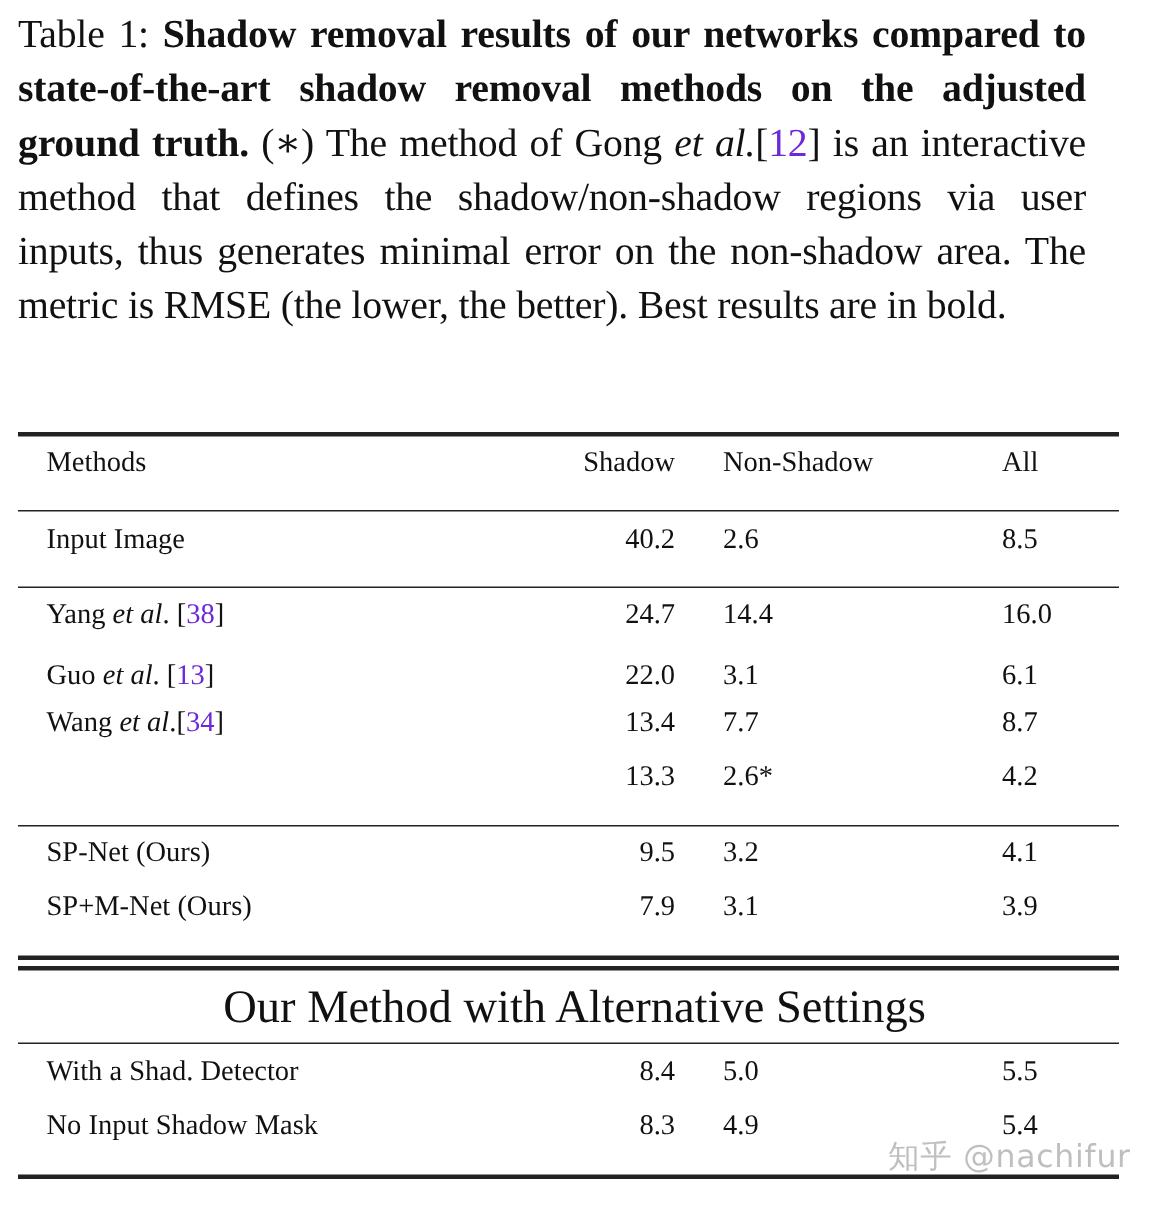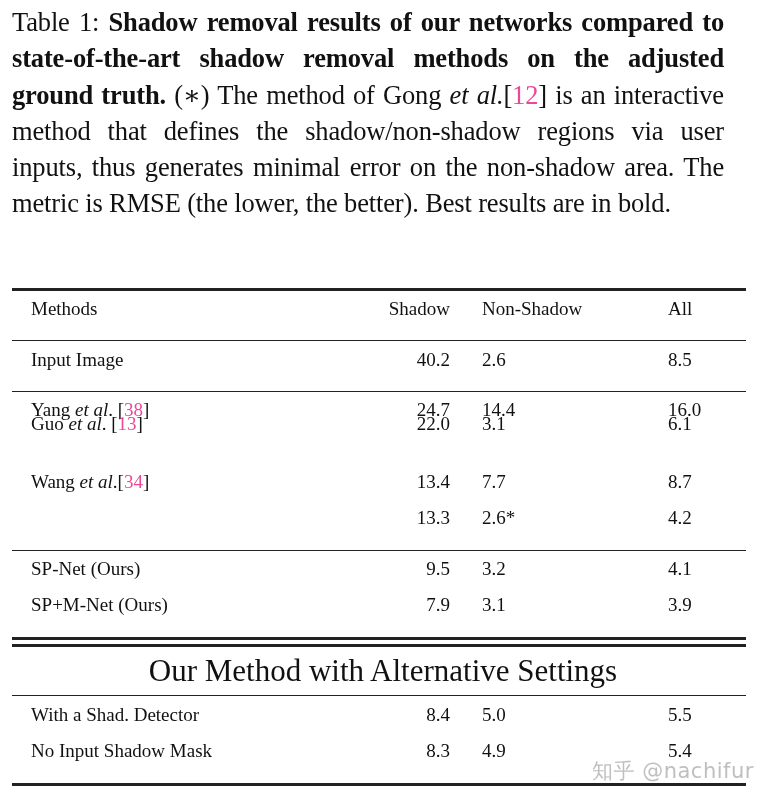--- a/index.html
+++ b/index.html
@@ -1,21 +1,21 @@
 <!DOCTYPE html>
 <html><head>
 <meta charset="utf-8">
 <style>
   html, body { margin:0; padding:0; background:#ffffff; }
   body { width:769px; height:804px; position:relative; overflow:hidden;
          font-family:"Liberation Serif", "DejaVu Serif", serif; color:#111; }
   .caption { position:absolute; left:12px; top:4px; width:712px;
              font-size:26.5px; line-height:36.3px; text-align:justify; letter-spacing:-0.15px; }
   .caption .b { font-weight:bold; }
-  .cite { color:#ec4899; }
+  .cite { color:#6d28d9; }
   .rule { position:absolute; left:12px; width:734px; background:#222; }
   .thick { height:2.6px; }
   .thin { height:1.4px; }
   .row { position:absolute; left:12px; width:734px; height:36px; font-size:19px; }
   .row span { position:absolute; top:0; white-space:nowrap; }
   .c0 { left:19px; }
   .c1 { left:358px; width:80px; text-align:right; }
   .c2 { left:470px; width:160px; }
   .c3 { left:656px; width:70px; text-align:left; }
   .bold { font-weight:normal; }
@@ -55,21 +55,21 @@
 
 <div class="rule thin" style="top:391px"></div>
 
 <div class="row" style="top:399px">
   <span class="c0"><span style="position:static">Yang</span> <i style="position:static">et al</i><span style="position:static">. [</span><span class="cite" style="position:static">38</span><span style="position:static">]</span></span>
   <span class="c1">24.7</span>
   <span class="c2">14.4</span>
   <span class="c3">16.0</span>
 </div>
 
-<div class="row" style="top:413px">
+<div class="row" style="top:440px">
   <span class="c0"><span style="position:static">Guo</span> <i style="position:static">et al</i><span style="position:static">. [</span><span class="cite" style="position:static">13</span><span style="position:static">]</span></span>
   <span class="c1">22.0</span>
   <span class="c2">3.1</span>
   <span class="c3">6.1</span>
 </div>
 
 <div class="row" style="top:471px">
   <span class="c0"><span style="position:static">Wang</span> <i style="position:static">et al</i><span style="position:static">.[</span><span class="cite" style="position:static">34</span><span style="position:static">]</span></span>
   <span class="c1">13.4</span>
   <span class="c2">7.7</span>

